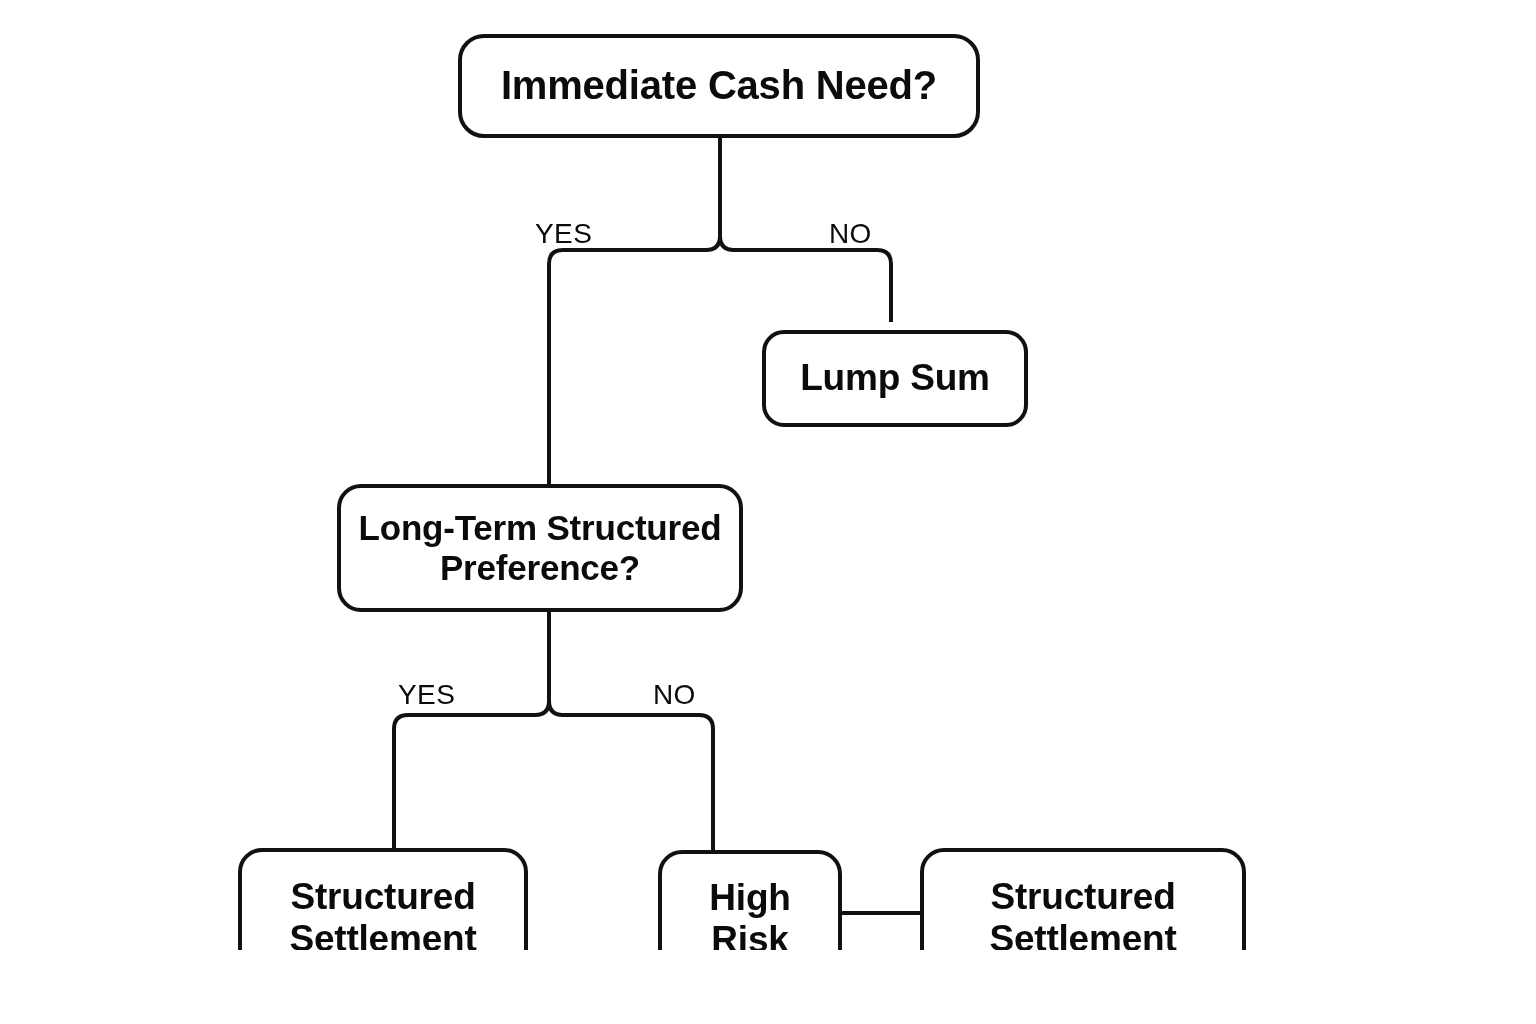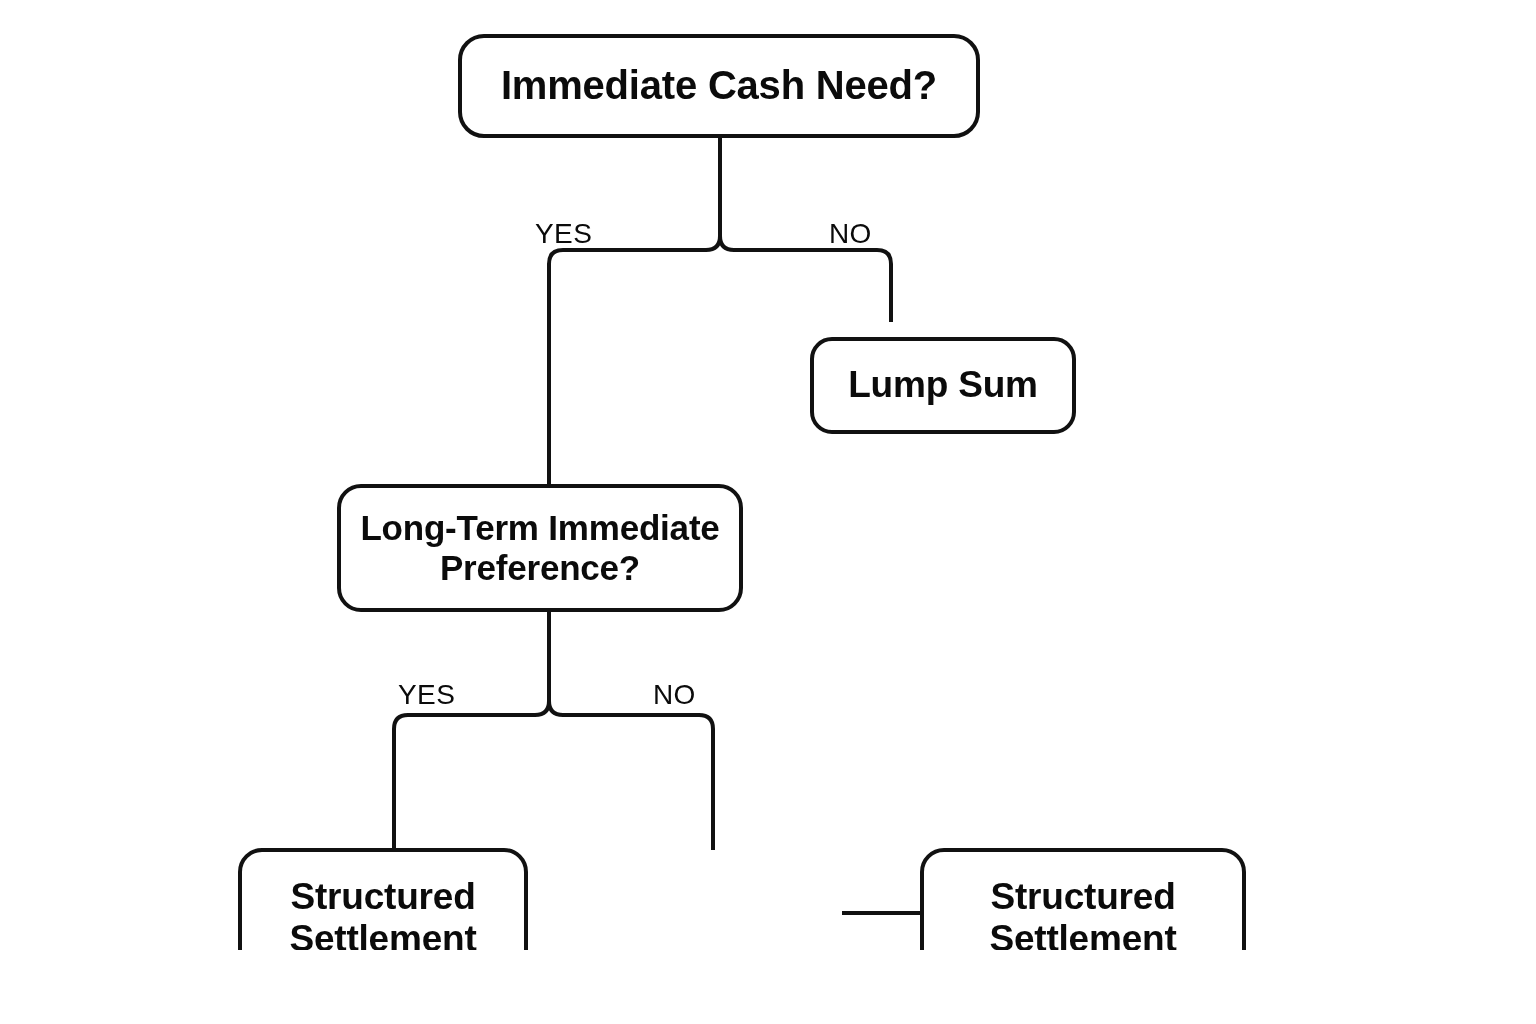--- a/index.html
+++ b/index.html
@@ -48,26 +48,25 @@
   .node-root {
     left: 458px;
     top: 34px;
     width: 522px;
     height: 104px;
     font-size: 40px;
     border-radius: 26px;
   }
   .node-lump {
     left: 762px;
-    top: 337px;
+    top: 330px;
     width: 266px;
     height: 97px;
     font-size: 37px;
     border-radius: 22px;
-    margin-left: 48px;
   }
   .node-stability {
     left: 337px;
     top: 484px;
     width: 406px;
     height: 128px;
     font-size: 35px;
     border-radius: 24px;
   }
   .node-struct-left {
@@ -130,26 +129,28 @@
       <path d="M 549 612 L 549 701 Q 549 715 563 715 L 699 715 Q 713 715 713 729 L 713 850"></path>
 
       <path d="M 842 913 L 920 913"></path>
     </g>
   </svg>
 
   <div class="node node-root">Immediate Cash Need?</div>
 
   <div class="node node-lump">Lump Sum</div>
 
-  <div class="node node-stability">Long-Term Immediate
+  <div class="node node-stability">Long-Term Structured
 Preference?</div>
 
   <div class="node node-struct-left">Structured
 Settlement</div>
 
+  <div class="node node-highrisk">High
+Risk</div>
 
   <div class="node node-struct-right">Structured
 Settlement</div>
 
   <div class="edge-label lbl-yes-1">YES</div>
 
   <div class="edge-label lbl-no-1">NO</div>
 
   <div class="edge-label lbl-yes-2">YES</div>
 

